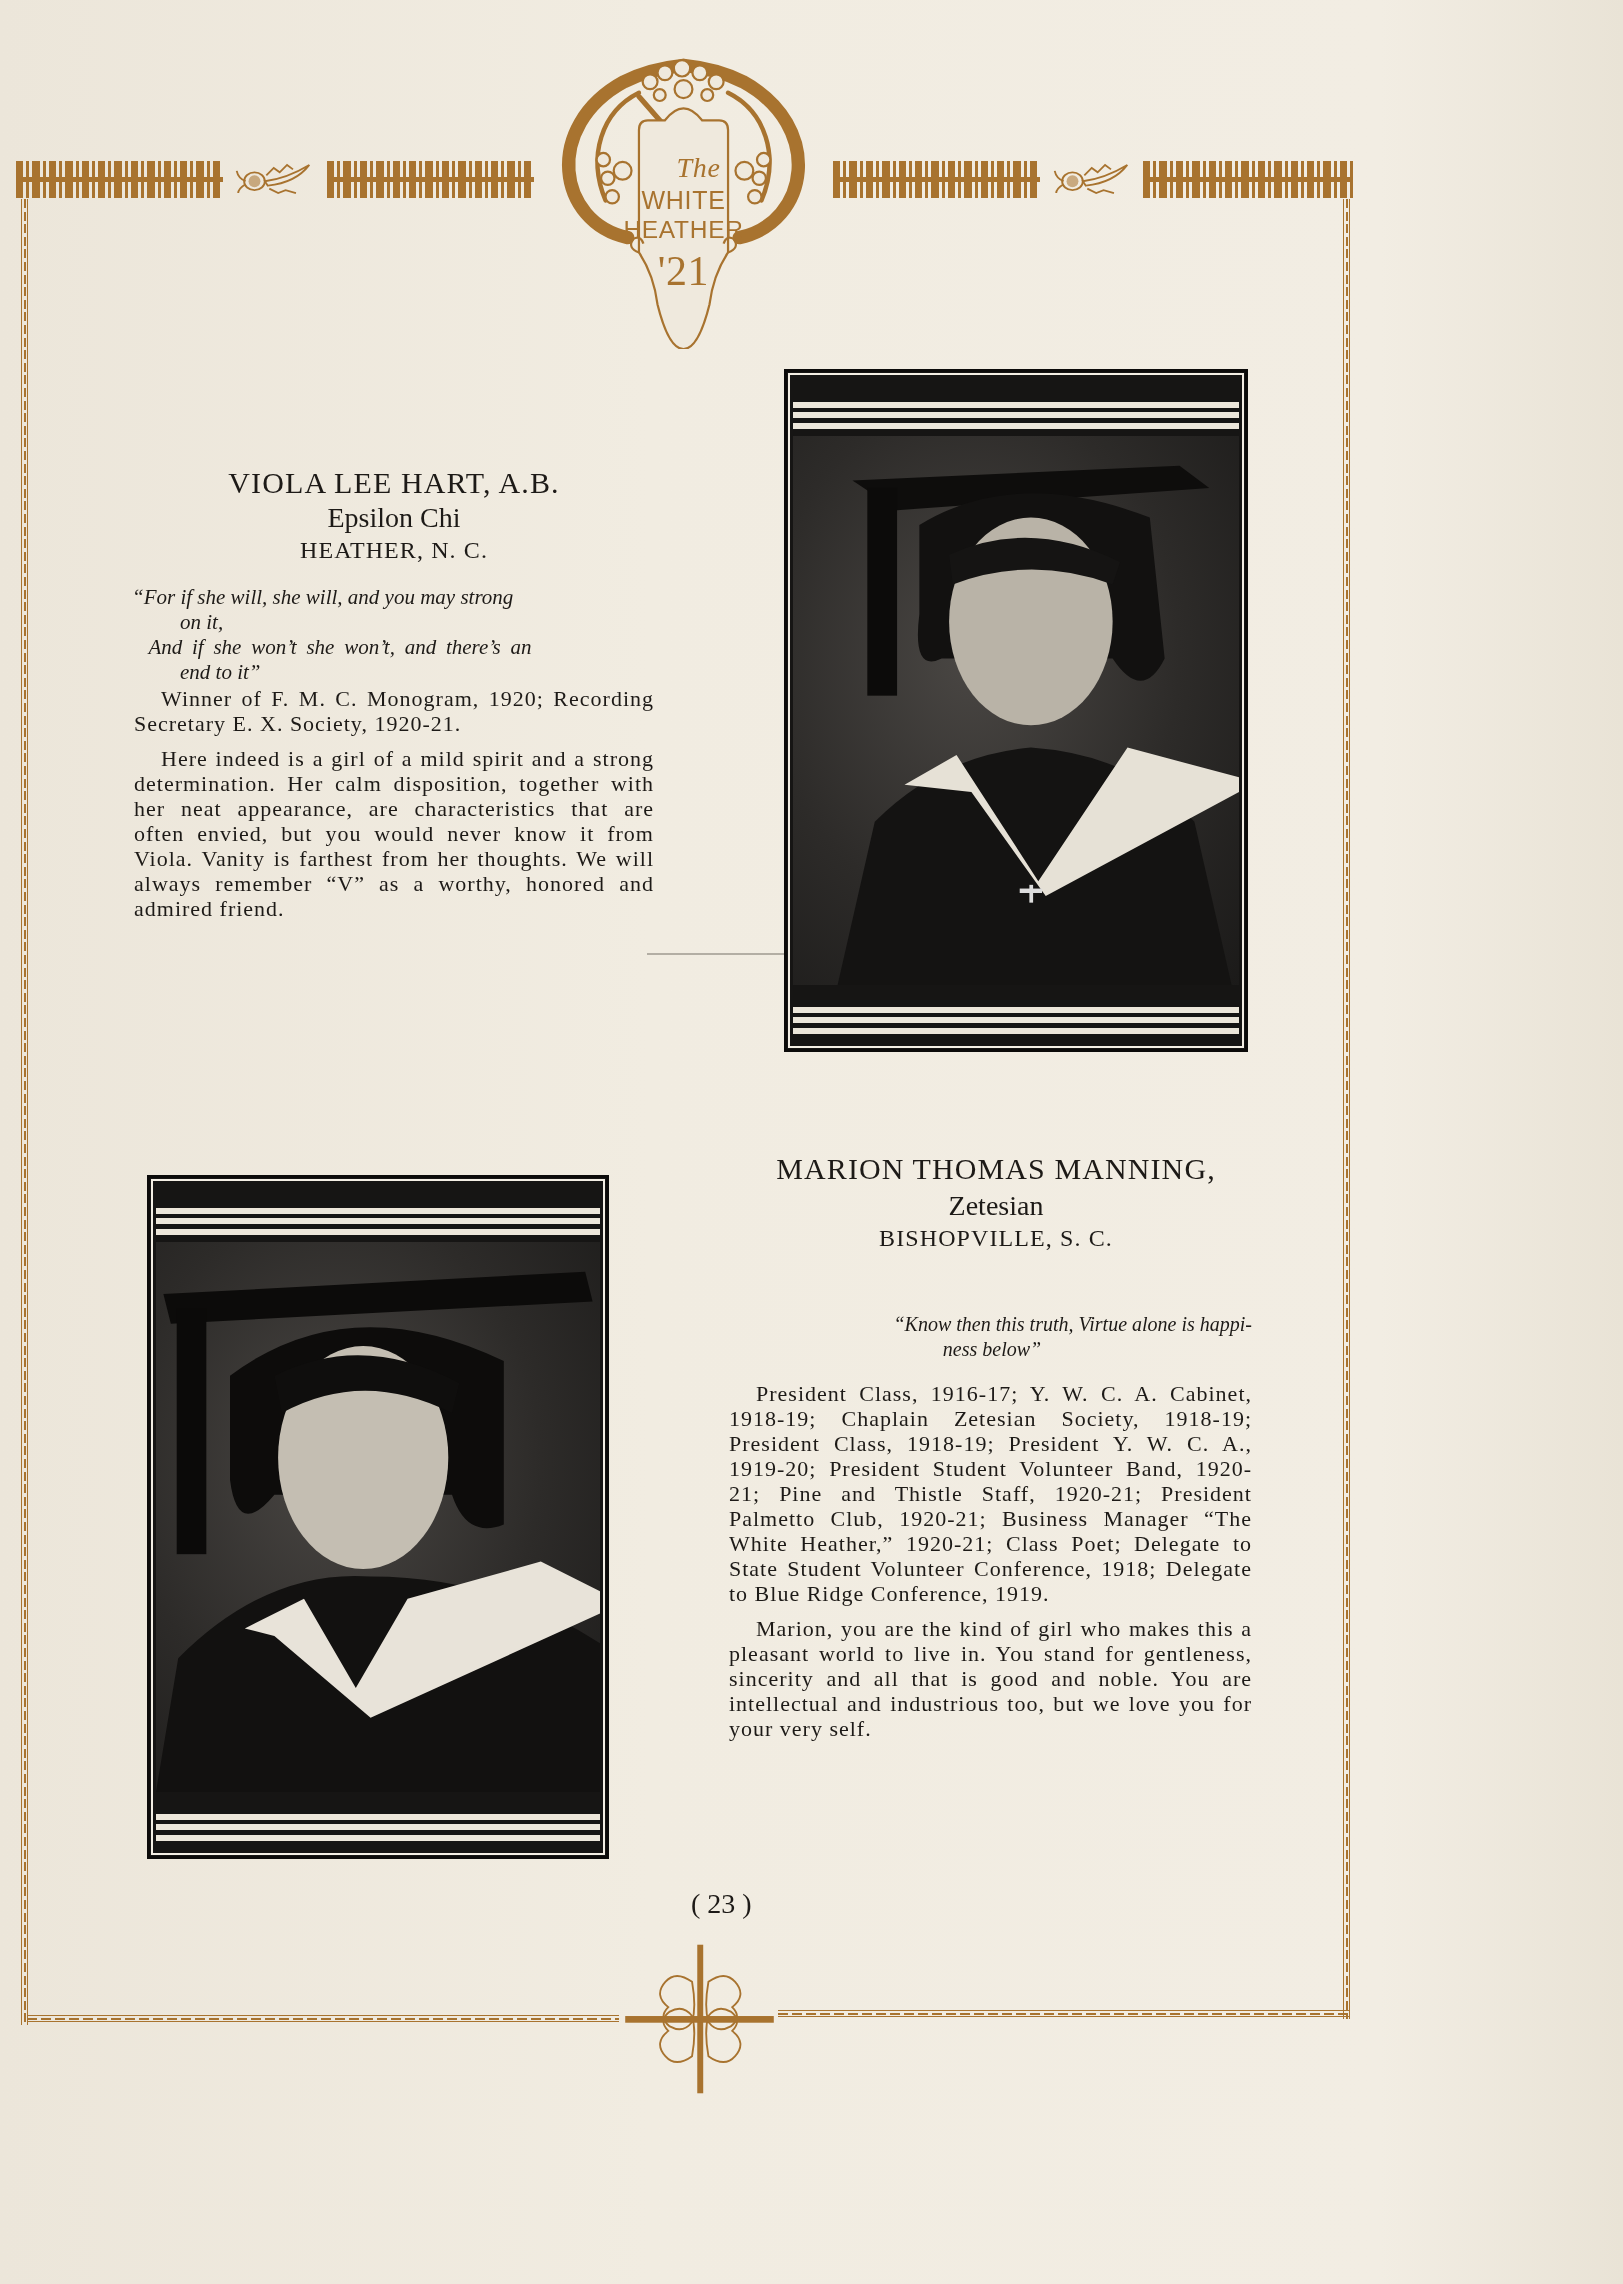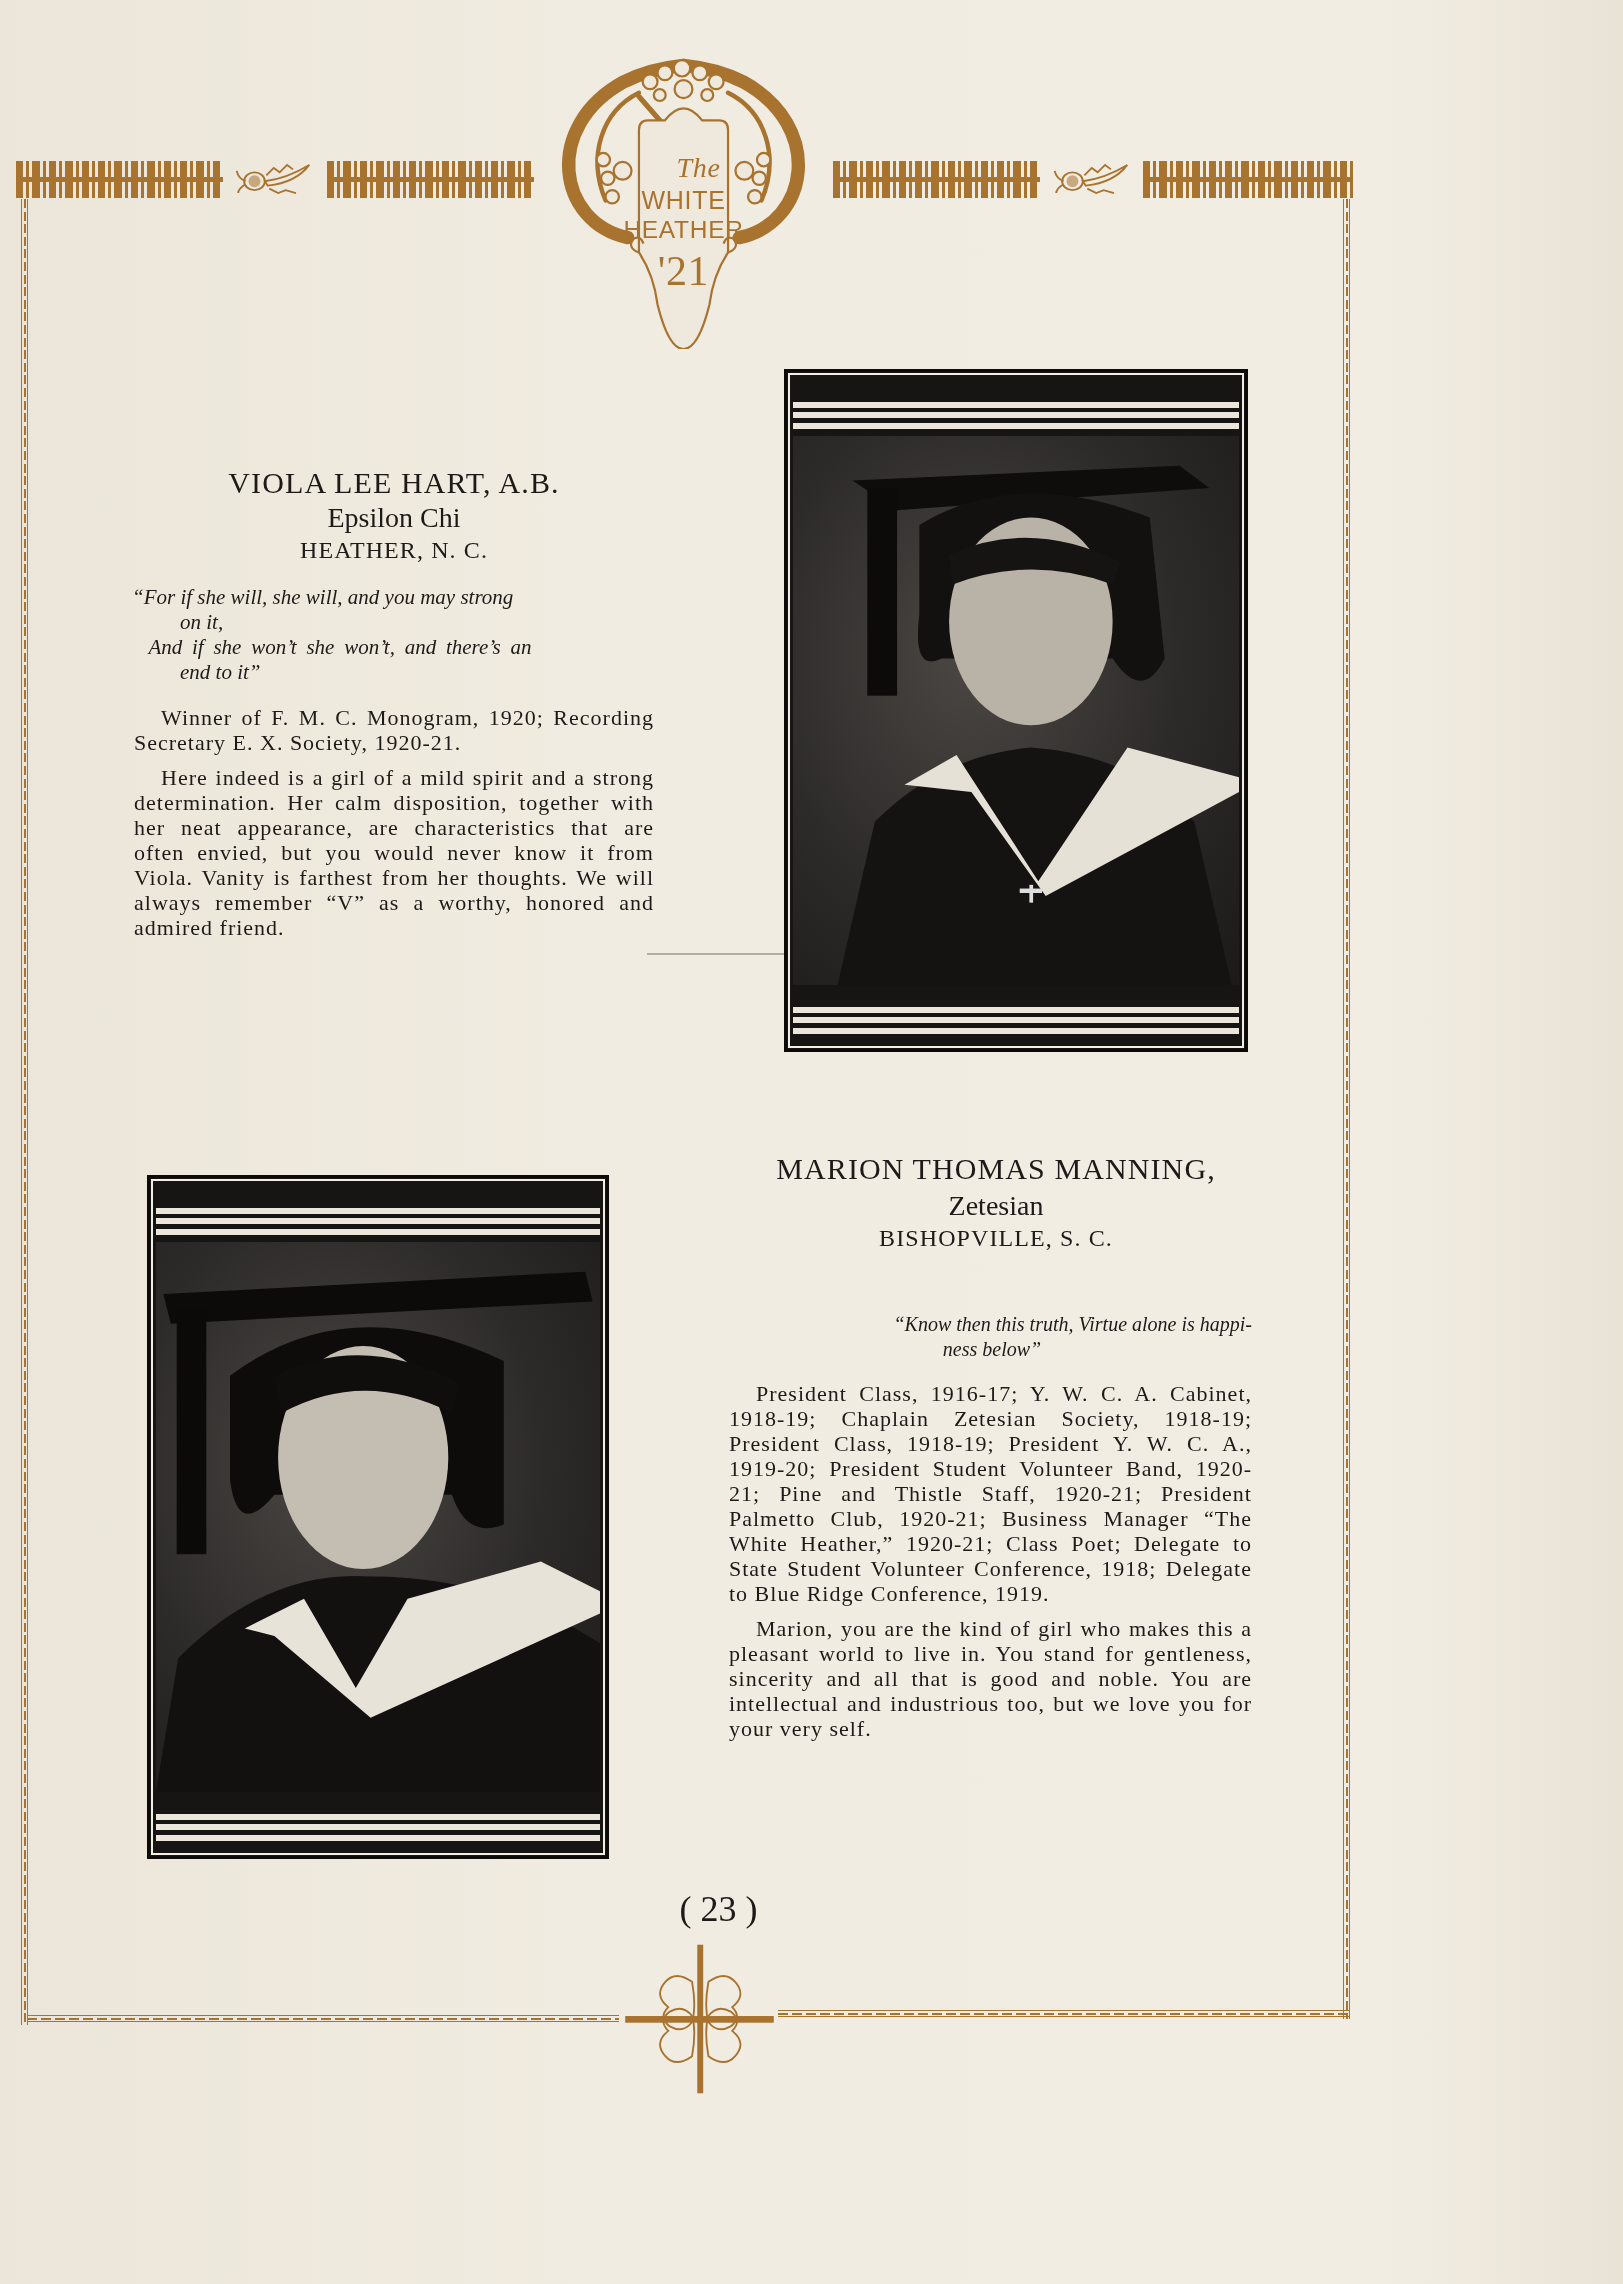--- a/index.html
+++ b/index.html
@@ -51,21 +51,21 @@
   
   .photo {
     position:absolute; background:#161514; box-sizing:border-box;
     border:3px solid #0c0b0a; outline:2.2px solid #f3eee4; outline-offset:-6.7px;
     overflow:hidden;
   }
   .stripes { position:absolute; left:6px; right:6px; height:27px; }
   .stripes i { position:absolute; left:0; right:0; height:6px; background:#ece6da; }
   .portrait-bg { position:absolute; left:6px; right:6px; top:64px; bottom:64px;
     background: radial-gradient(ellipse at 40% 40%, #4a4744 0%, #2d2b29 55%, #1b1a19 100%); }
-  .page-number { position:absolute; left:674px; top:1888px; width:89px; text-align:center; font-size:36px; }
+  .page-number { position:absolute; left:691px; top:1888px; width:89px; text-align:left; font-size:28px; }
   .leader { position:absolute; height:1.5px; background:#8a857c; opacity:.6; }
 </style>
 </head>
 <body>
 
 <div>
 
   <div class="band-wrap" style="left:16.4px;width:207px;">
     <div class="band" style="top:0;left:0;width:100%;"></div>
       <div class="band-mid"></div>
@@ -156,21 +156,21 @@
     <div class="hometown">HEATHER, N. C.</div>
   </div>
 
   <div class="quote" style="left:132px;top:585px;width:525px;">
     <span style="display:block;text-align:justify;">“For if she will, she will, and you may strong</span>
     <span class="ind" style="padding-left:48px;">on it,</span>
     <span style="display:block;padding-left:16.4px;word-spacing:4.5px;">And if she won’t she won’t, and there’s an</span>
     <span class="ind" style="padding-left:48px;">end to it”</span>
   </div>
 
-  <div class="para" style="left:134px;top:705px;width:520px;">
+  <div class="para" style="left:134px;top:686px;width:520px;">
     <p>Winner of F. M. C. Monogram, 1920; Recording Secretary E. X. Society, 1920-21.</p>
     <p>Here indeed is a girl of a mild spirit and a strong determination. Her calm disposition, together with her neat appearance, are characteristics that are often envied, but you would never know it from Viola. Vanity is farthest from her thoughts. We will always remember “V” as a worthy, honored and admired friend.</p>
   </div>
 
   <div class="leader" style="left:647px;top:953px;width:141px;"></div>
 
   <figure class="photo" style="left:784px;top:369px;width:464px;height:683px;margin:0;" aria-label="Portrait of Viola Lee Hart in cap and gown with white collar">
     <div class="stripes" style="top:30px;">
       <i style="top:0"></i>
         <i style="top:10.4px"></i>

